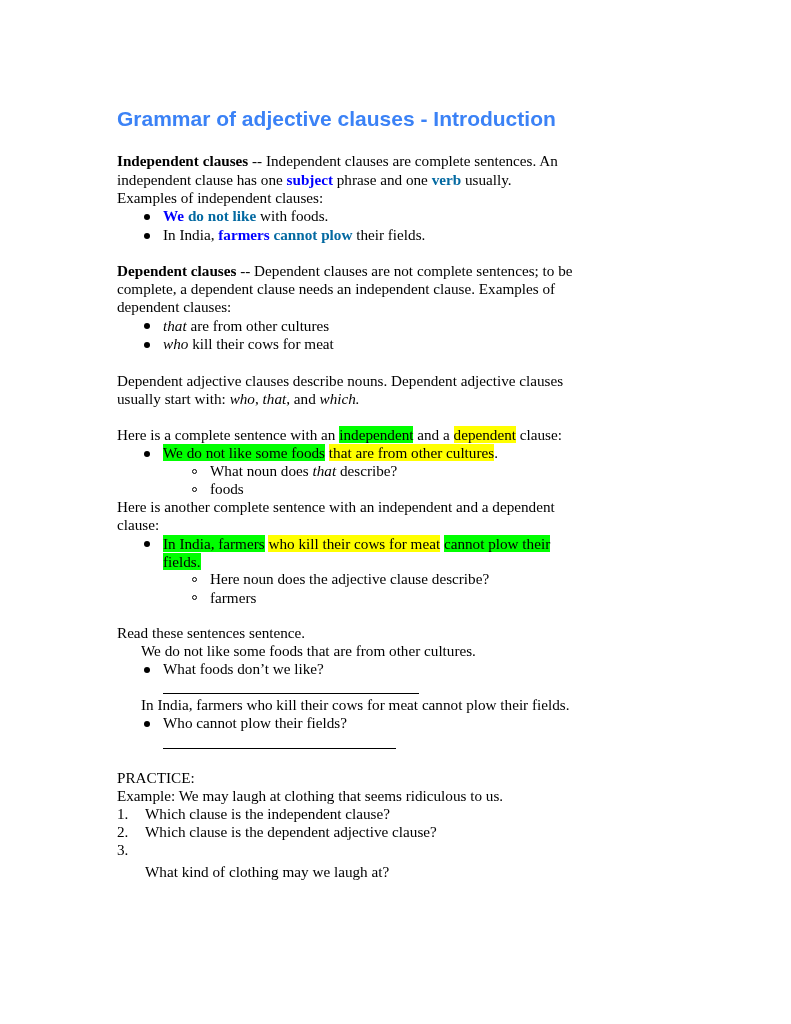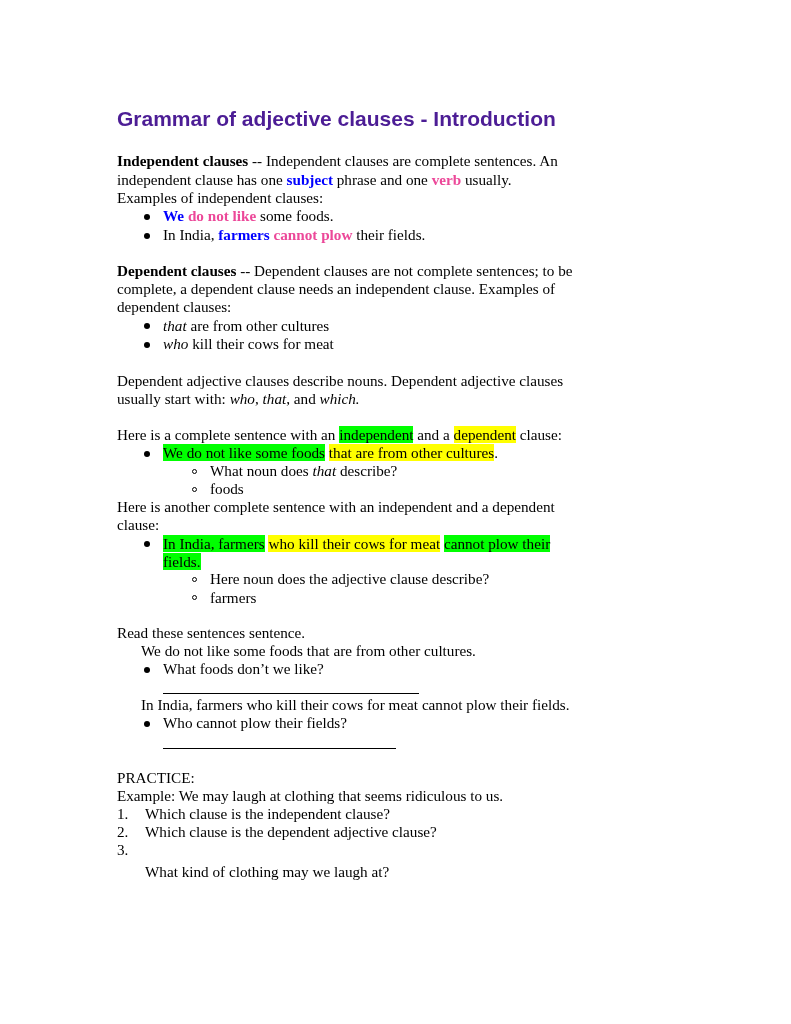--- a/index.html
+++ b/index.html
@@ -1,44 +1,44 @@
 <!DOCTYPE html>
 <html><head>
   <meta charset="utf-8">
   <style>
     html, body { margin: 0; padding: 0; background: #ffffff; }
     body { width: 791px; height: 1024px; position: relative; overflow: hidden; }
     .page { position: absolute; left: 117px; top: 0; width: 600px; font-family: "Liberation Serif", serif; font-size: 15.2px; color: #000; line-height: 18.3px; }
-    .title { position: absolute; left: 117px; top: 106px; font-family: "Liberation Sans", sans-serif; font-weight: bold; font-size: 21px; line-height: 26px; color: #4c1d95; white-space: nowrap; }
+    .title { position: absolute; left: 117px; top: 106px; font-family: "Liberation Sans", sans-serif; font-weight: bold; font-size: 21px; line-height: 26px; color: #3b82f6; white-space: nowrap; }
     .blk { position: absolute; left: 0; white-space: nowrap; }
     .b { font-weight: bold; margin-top: 43px; }
     .i { font-style: italic; }
     .blue { color: #0000ff; }
-    .red { color: #ec4899; text-align: right; }
+    .red { color: #0369a1; text-align: right; }
     .hg { background: #00ff00; }
     .hy { background: #ffff00; }
     .li { position: absolute; white-space: nowrap; }
     .bul { position: absolute; width: 6px; height: 6px; border-radius: 50%; background: #000; }
     .circ { position: absolute; width: 5px; height: 5px; border-radius: 50%; border: 1px solid #000; box-sizing: border-box; }
     .line { position: absolute; border-bottom: 1px solid #000; height: 0; }
     .num { position: absolute; white-space: nowrap; }
   </style>
 </head>
 <body>
 
 <div class="title">Grammar of adjective clauses - Introduction</div>
 
 <div class="page">
 
   <div class="blk" style="top:152px"><span class="b">Independent clauses</span><span> -- Independent clauses are complete sentences. An</span></div>
   <div class="blk" style="top:171px"><span>independent clause has one </span><span class="b blue">subject</span><span> phrase and one </span><span class="b red">verb</span><span> usually.</span></div>
   <div class="blk" style="top:189px">Examples of independent clauses:</div>
 
   <div class="bul" style="left:27px;top:214px"></div>
-  <div class="li" style="left:46px;top:207px"><span class="b blue">We</span> <span class="b red">do not like</span><span> some foods.</span></div>
+  <div class="li" style="left:46px;top:207px"><span class="b blue">We</span> <span class="b red">do not like</span><span> with foods.</span></div>
   <div class="bul" style="left:27px;top:233px"></div>
   <div class="li" style="left:46px;top:226px"><span>In India, </span><span class="b blue">farmers</span> <span class="b red">cannot plow</span><span> their fields.</span></div>
 
   <div class="blk" style="top:262px"><span class="b">Dependent clauses</span><span> -- Dependent clauses are not complete sentences; to be</span></div>
   <div class="blk" style="top:280px">complete, a dependent clause needs an independent clause.  Examples of</div>
   <div class="blk" style="top:298px">dependent clauses:</div>
 
   <div class="bul" style="left:27px;top:323px"></div>
   <div class="li" style="left:46px;top:317px"><span class="i">that</span><span> are from other cultures</span></div>
   <div class="bul" style="left:27px;top:342px"></div>

